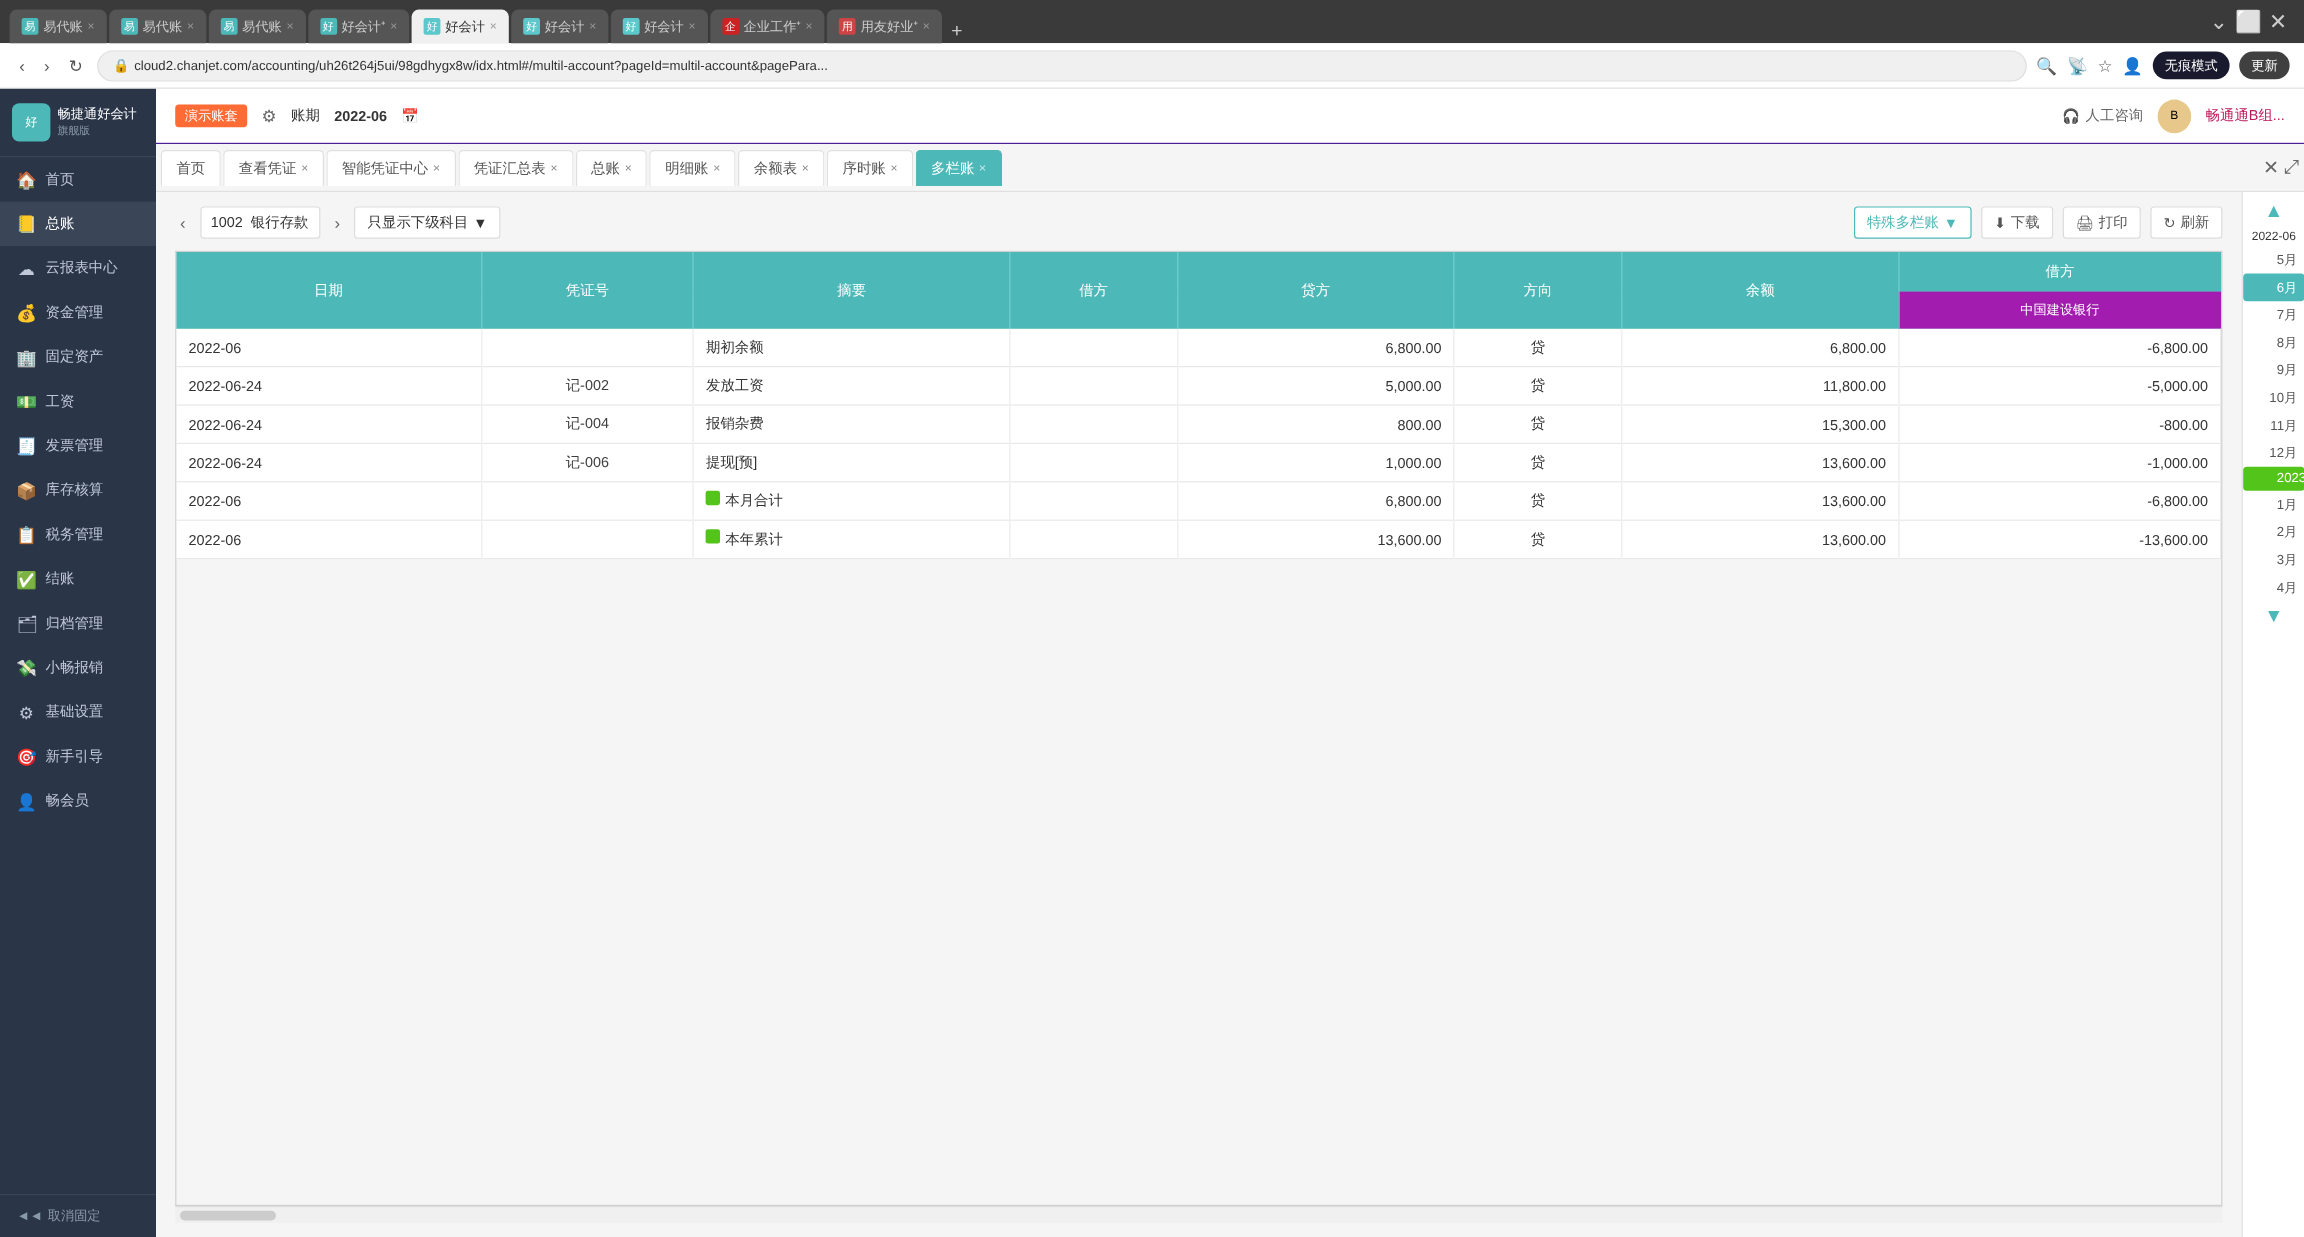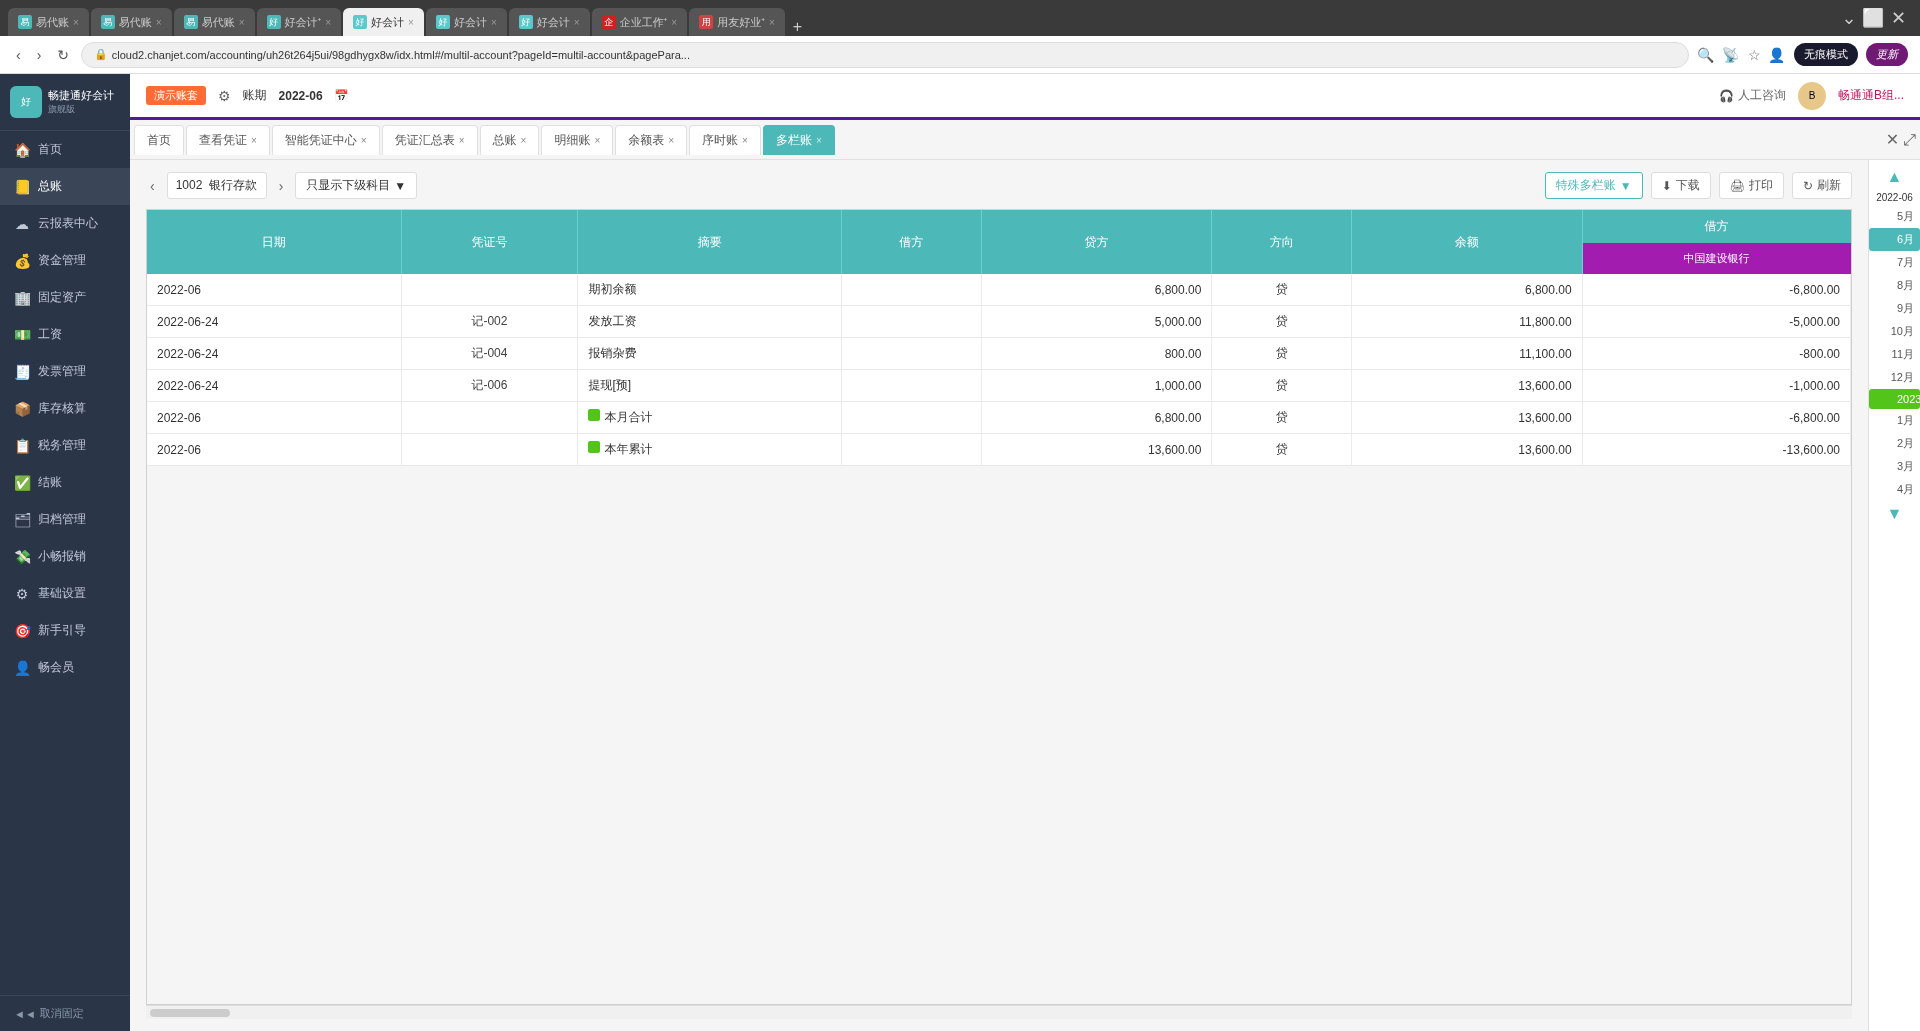--- a/index.html
+++ b/index.html
@@ -13,21 +13,21 @@
     .tab-close { font-size: 10px; color: #999; cursor: pointer; }
     .tab-icon { width: 14px; height: 14px; border-radius: 2px; display: inline-flex; align-items: center; justify-content: center; font-size: 9px; }
     .tab-new { color: #ccc; font-size: 16px; padding: 0 6px; cursor: pointer; }
 
     
     .address-bar { background: #ffffff; height: 38px; display: flex; align-items: center; padding: 0 12px; gap: 8px; border-bottom: 1px solid #ddd; }
     .nav-btn { background: none; border: none; cursor: pointer; color: #555; font-size: 14px; padding: 2px 4px; }
     .url-box { flex: 1; background: #f0f0f0; border: 1px solid #ddd; border-radius: 16px; height: 26px; display: flex; align-items: center; padding: 0 12px; font-size: 11px; color: #333; }
     .addr-actions { display: flex; gap: 8px; color: #666; font-size: 14px; }
     .wuhen-btn { background: #1a1a2e; color: #fff; border: none; border-radius: 12px; padding: 4px 10px; font-size: 11px; cursor: pointer; }
-    .update-btn { background: #701a75; color: #fff; border: none; border-radius: 12px; padding: 4px 10px; font-size: 11px; cursor: pointer; font-style: italic; }
+    .update-btn { background: #404040; color: #fff; border: none; border-radius: 12px; padding: 4px 10px; font-size: 11px; cursor: pointer; }
 
     
     .app { display: flex; height: calc(1031px - 74px); }
 
     
     .sidebar { width: 130px; background: #2a3548; color: #c0c8d8; display: flex; flex-direction: column; flex-shrink: 0; }
     .sidebar-logo { padding: 12px 10px; display: flex; align-items: center; gap: 6px; border-bottom: 1px solid #3a4558; }
     .logo-icon { width: 32px; height: 32px; background: #4db8b8; border-radius: 6px; display: flex; align-items: center; justify-content: center; color: white; font-size: 10px; }
     .logo-text { font-size: 11px; color: #fff; line-height: 1.3; }
     .logo-sub { font-size: 9px; color: #8899aa; }
@@ -35,21 +35,21 @@
     .nav-item { display: flex; align-items: center; gap: 8px; padding: 10px 14px; cursor: pointer; font-size: 12px; color: #c0c8d8; }
     .nav-item.active { background: #3a4558; color: #fff; }
     .nav-icon { font-size: 14px; width: 16px; text-align: center; }
     .sidebar-bottom { padding: 10px 14px; border-top: 1px solid #3a4558; }
     .unfix-btn { display: flex; align-items: center; gap: 4px; color: #8899aa; font-size: 11px; cursor: pointer; }
 
     
     .main { flex: 1; display: flex; flex-direction: column; background: #f5f5f5; overflow: hidden; position: relative; }
 
     
-    .top-bar { background: #fff; height: 46px; display: flex; align-items: center; padding: 0 16px; border-bottom: 3px solid #4c1d95; gap: 12px; }
+    .top-bar { background: #fff; height: 46px; display: flex; align-items: center; padding: 0 16px; border-bottom: 1px solid #4c1d95; gap: 12px; }
     .demo-badge { background: #ff6b35; color: white; font-size: 11px; padding: 2px 8px; border-radius: 3px; cursor: pointer; }
     .settings-icon { color: #666; cursor: pointer; font-size: 14px; }
     .period-label { font-size: 12px; color: #333; }
     .period-value { font-size: 12px; color: #333; font-weight: bold; }
     .calendar-icon { color: #4db8b8; cursor: pointer; }
     .top-right { margin-left: auto; display: flex; align-items: center; gap: 12px; }
     .consult-btn { display: flex; align-items: center; gap: 4px; color: #666; font-size: 12px; cursor: pointer; }
     .user-avatar { width: 28px; height: 28px; border-radius: 50%; background: #e8c88a; display: flex; align-items: center; justify-content: center; font-size: 10px; }
     .user-name { font-size: 12px; color: #be185d; }
 
@@ -404,21 +404,21 @@
       <td class="text-left">2022-06-24</td>
       <td class="text-center">
         <a class="voucher-link">记-004</a>
       </td>
       <td class="text-left">
         报销杂费
       </td>
       <td class="text-right"></td>
       <td class="text-right">800.00</td>
       <td class="text-center direction-badge">贷</td>
-      <td class="text-right">11,100.00</td>
+      <td class="text-right">15,300.00</td>
       <td class="text-right">-800.00</td>
     </tr>
                 <tr>
       <td class="text-left">2022-06-24</td>
       <td class="text-center">
         <a class="voucher-link">记-006</a>
       </td>
       <td class="text-left">
         提现[预]
       </td>

